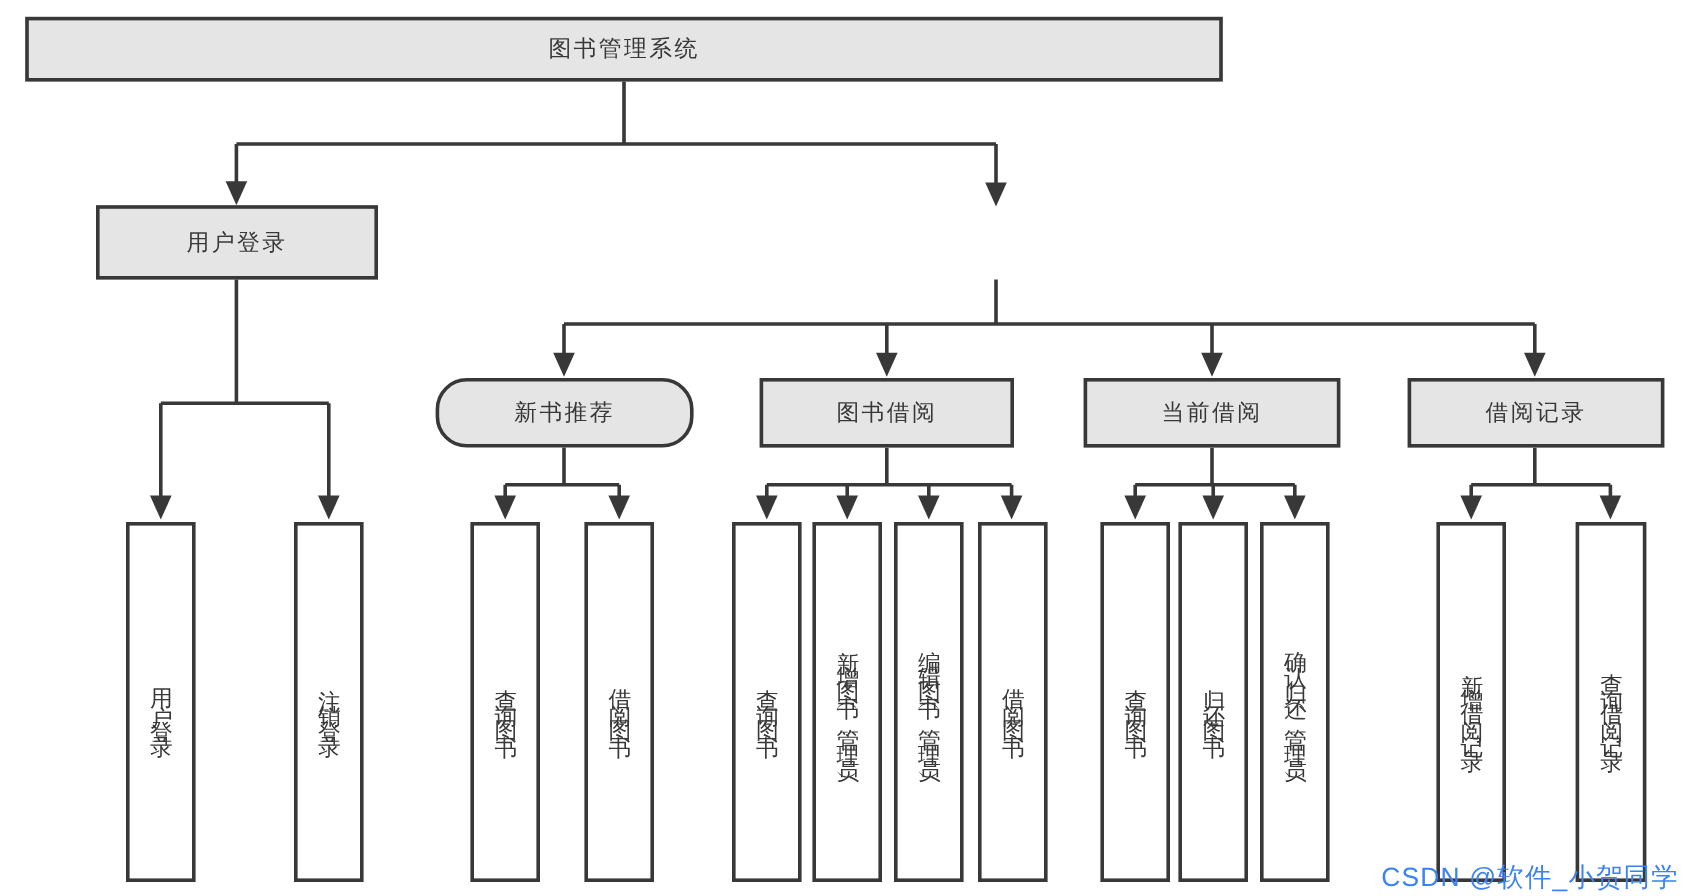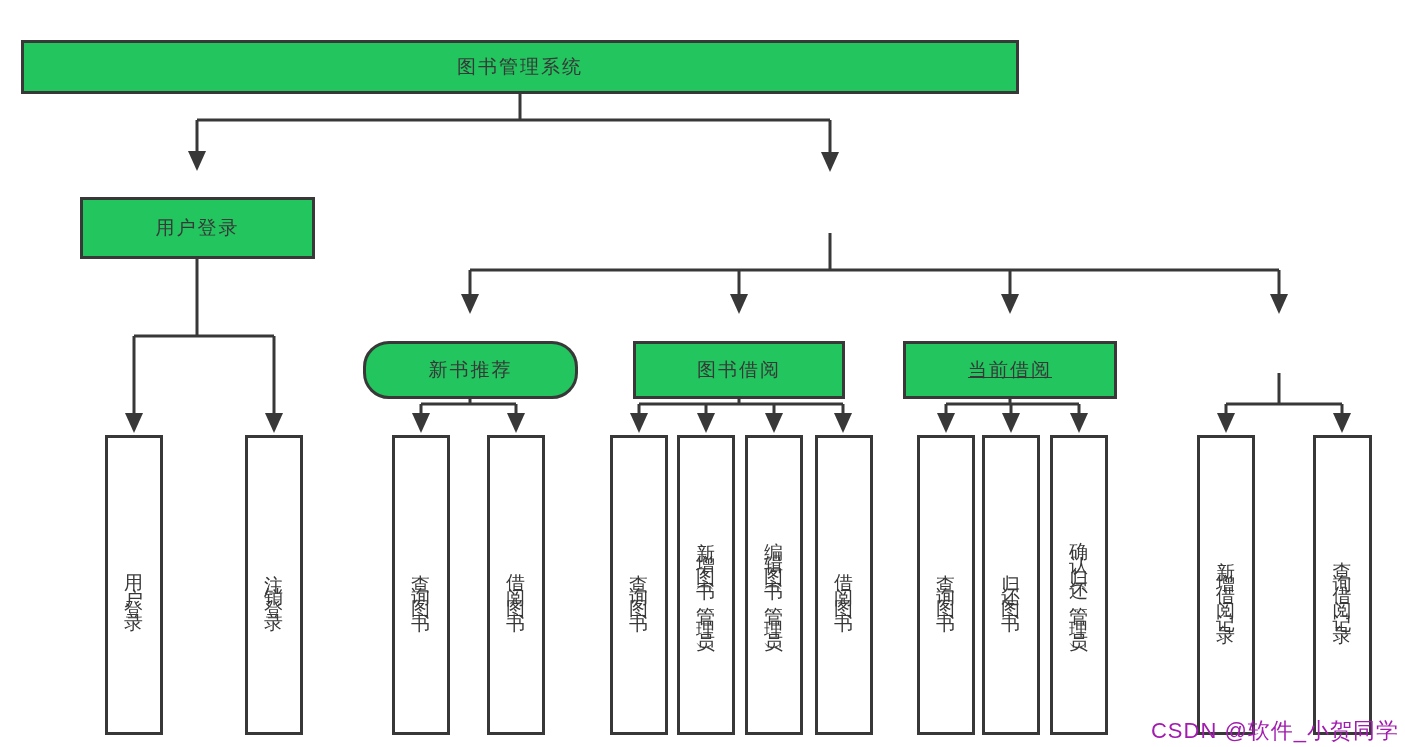--- a/index.html
+++ b/index.html
@@ -9,28 +9,27 @@
     width: 1405px;
     height: 747px;
     background: #ffffff;
     font-family: "Liberation Sans", "DejaVu Sans", sans-serif;
     color: #383838;
     overflow: hidden;
   }
   svg.connectors { position: absolute; left: 0; top: 0; width: 1405px; height: 747px; }
   .node {
     position: absolute;
-    background: #22c55e;
+    background: #e5e5e5;
     border: 3px solid #383838;
     display: flex;
     align-items: center;
     justify-content: center;
     font-size: 19px;
     letter-spacing: 2px;
-    margin-top: 26px;
   }
   .leaf {
     position: absolute;
     top: 435px;
     width: 58px;
     height: 300px;
     background: #ffffff;
     border: 3px solid #383838;
     display: flex;
     align-items: center;
@@ -43,21 +42,21 @@
     line-height: 1;
     letter-spacing: 13px;
     white-space: nowrap;
   }
   .watermark {
     position: absolute;
     top: 716px;
     right: 6px;
     font-size: 22px;
     letter-spacing: 1px;
-    color: #a21caf;
+    color: #3b82f6;
   }
 </style>
 </head>
 <body>
 
 <div id="canvas">
 
   <svg class="connectors" viewBox="0 0 1405 747" xmlns="http://www.w3.org/2000/svg">
     <path d="M520 67 V120 M197 120 H830 M197 120 V157 M830 120 V158
              M197 232 V336 M134 336 H274 M134 336 V419 M274 336 V419
@@ -96,22 +95,25 @@
   <div class="node" style="left:80px; top:171px; width:235px; height:62px;">
     <span>用户登录</span>
   </div>
 
   <div class="node" style="left:363px; top:315px; width:215px; height:58px;border-radius:26px;">
     <span>新书推荐</span>
   </div>
   <div class="node" style="left:633px; top:315px; width:212px; height:58px;text-align:center;">
     <span>图书借阅</span>
   </div>
-  <div class="node" style="left:903px; top:315px; width:214px; height:58px;text-decoration:underline;">
+  <div class="node" style="left:903px; top:315px; width:214px; height:58px;">
     <span>当前借阅</span>
+  </div>
+  <div class="node" style="left:1173px; top:315px; width:214px; height:58px;">
+    <span>借阅记录</span>
   </div>
 
   <div class="leaf" style="left:105px;">
     <span class="vtext">用户登录</span>
   </div>
   <div class="leaf" style="left:245px;">
     <span class="vtext">注销登录</span>
   </div>
 
   <div class="leaf" style="left:392px;">

